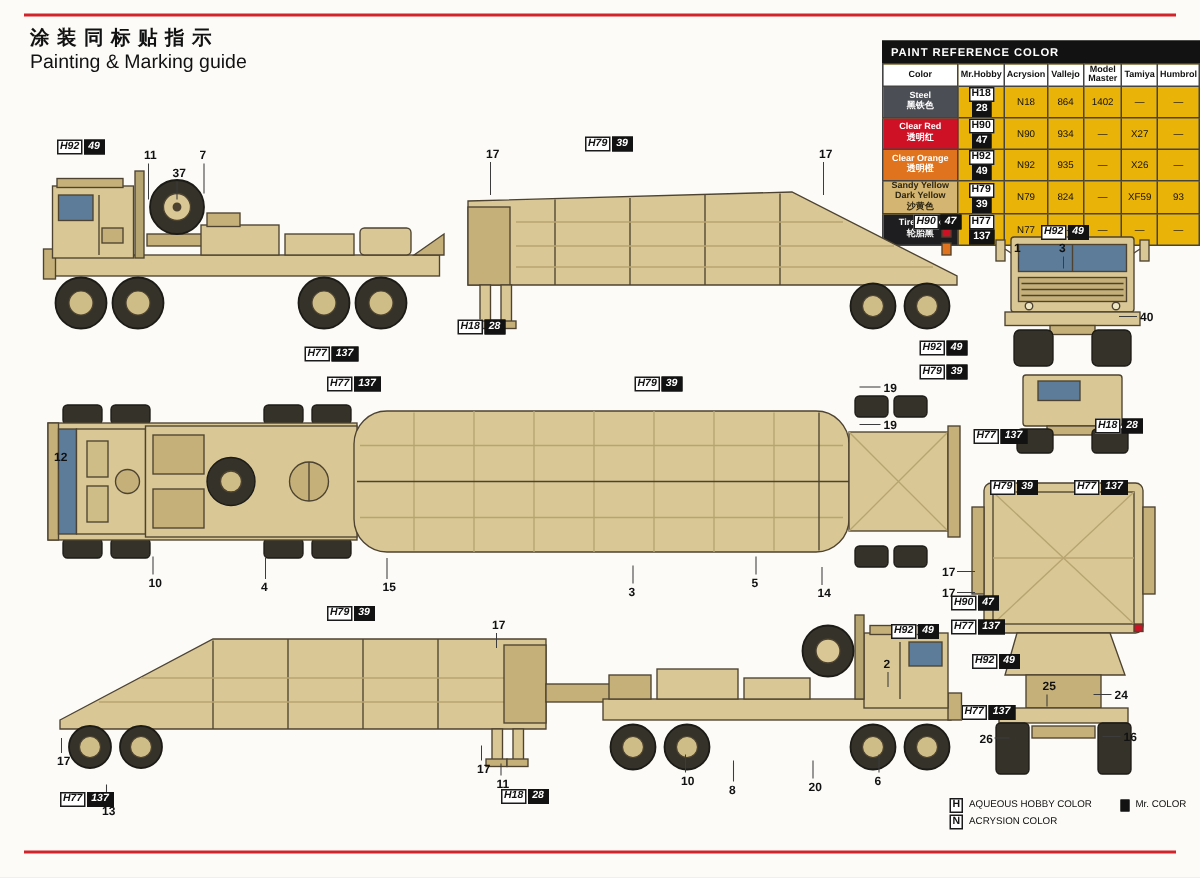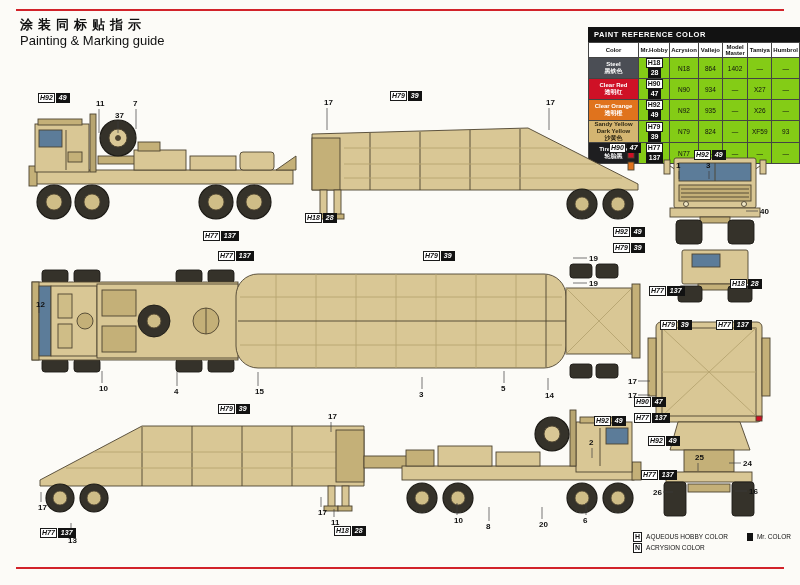--- a/index.html
+++ b/index.html
@@ -9,21 +9,21 @@
 
   .rule { position:absolute; left:16px; width:768px; height:2px; background:#d2232a; }
   .rule-top { top:9px; }
   .rule-bottom { top:567px; }
 
   .title-cn { position:absolute; left:20px; top:16px; font-size:13px; font-weight:bold; letter-spacing:5px; color:#111; }
   .title-en { position:absolute; left:20px; top:33px; font-size:13px; font-weight:normal; color:#111; }
   .footer   { position:absolute; left:18px; top:541px; font-size:11px; font-weight:bold; color:#111; }
 
   
-  .paint-table { position:absolute; left:588px; top:27px; border-collapse:collapse; background:#84cc16; }
+  .paint-table { position:absolute; left:588px; top:27px; border-collapse:collapse; background:#eab308; }
   .paint-table caption { caption-side:top; background:#121212; color:#fff; font-size:7.5px; font-weight:bold;
       letter-spacing:0.6px; text-align:left; padding:2px 5px; border:1px solid #121212; }
   .paint-table th { border:0.9px solid #444; font-size:6px; font-weight:bold; padding:1px 1px; color:#111; background:#fff; }
   .paint-table td { border:0.9px solid #444; font-size:6.5px; text-align:center; vertical-align:middle; padding:0 2px; height:14px; color:#111; }
   .paint-table td.col-color { width:50px; font-size:6px; line-height:7px; font-weight:bold; }
   .paint-table th { min-width:24px; }
 
   
   .aqchip { display:inline-block; background:#fff; border:1px solid #1a1a1a; color:#111;
       font-weight:bold; font-size:7px; line-height:8px; padding:0 1px; }

